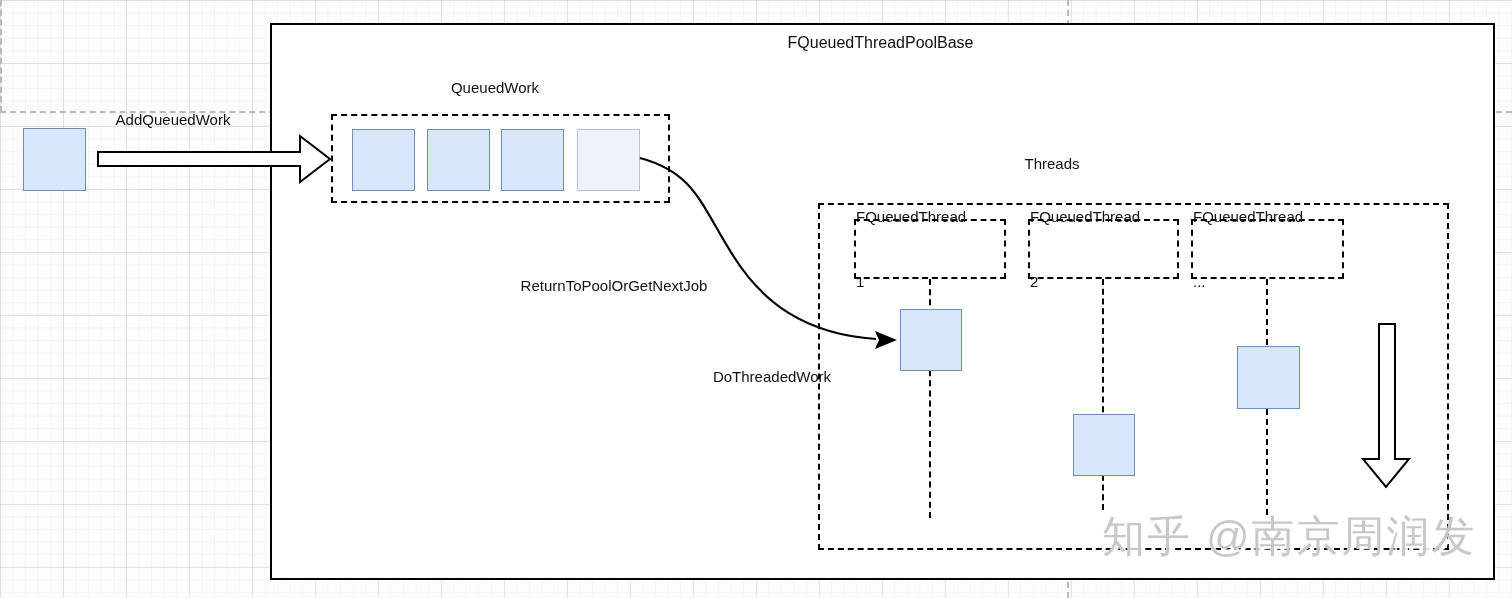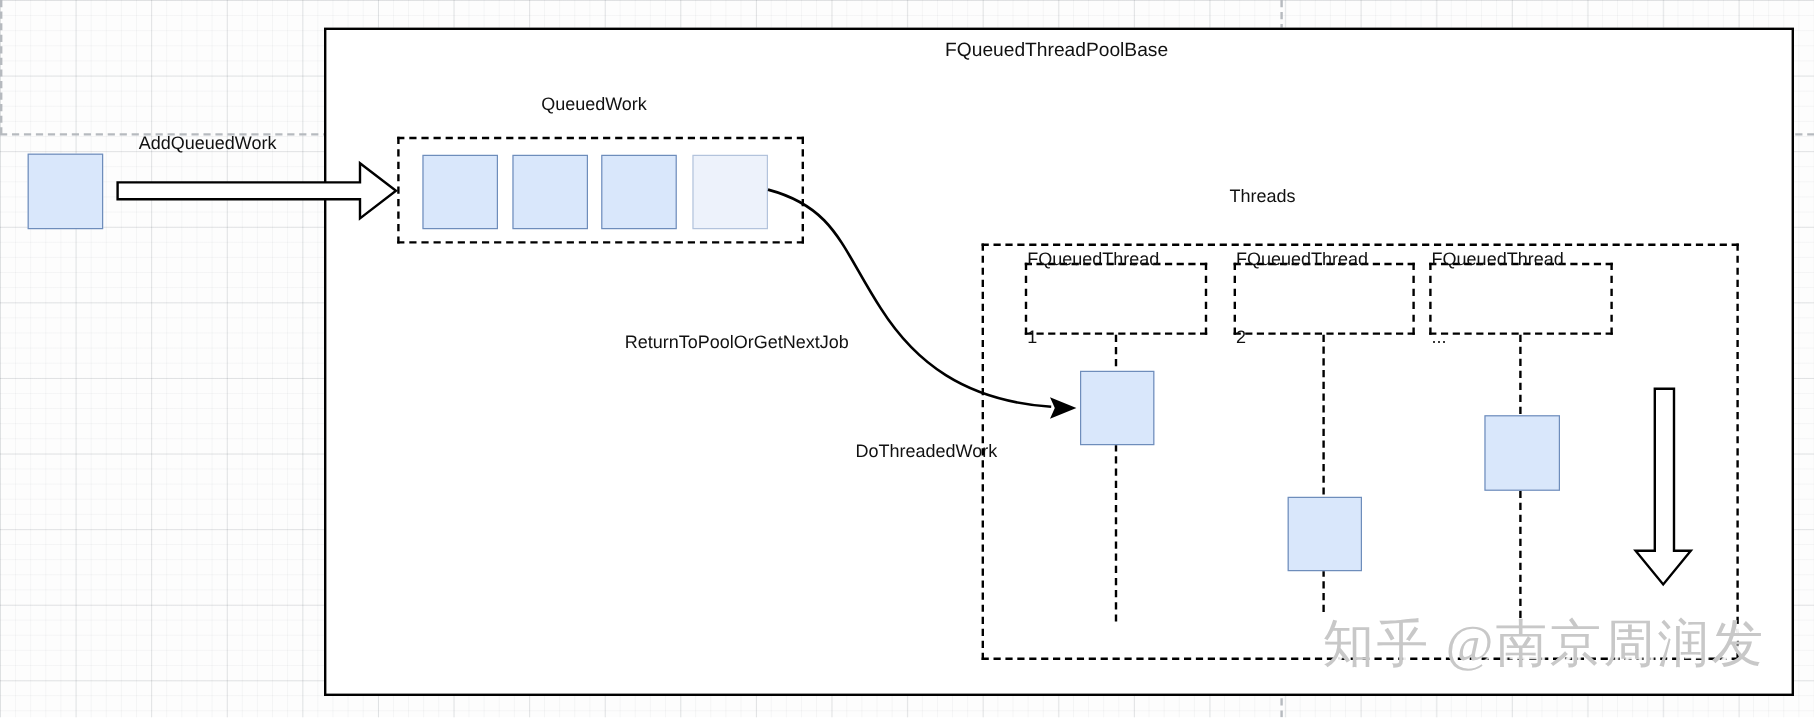--- a/index.html
+++ b/index.html
@@ -34,21 +34,21 @@
   .queue-box{left:331px;top:114px;width:335px;height:85px;}
   .threads-box{left:818px;top:203px;width:627px;height:343px;}
   .thread-header{
     display:flex;flex-direction:column;align-items:flex-start;justify-content:center;
     font-size:15px;line-height:20px;text-align:center;background:#fff;gap:45px;
   }
   .lifeline{border-left:2px dashed #000;width:0;z-index:2;}
   .watermark{
     z-index:3;font-size:43px;letter-spacing:2px;white-space:nowrap;
     text-shadow:3px 3px 1px rgba(255,255,255,0.95);
-    font-family:Liberation Serif, serif;
+    font-family:Liberation Sans, sans-serif;
   }
   #overlay{position:absolute;left:0;top:0;z-index:4;pointer-events:none;}
 </style>
 </head>
 <body>
 
 <div id="canvas">
 
   <div class="abs pageline-v" style="left:1067px;top:0;height:598px;"></div>
   <div class="abs pageline-v" style="left:0;top:0;height:112px;"></div>

